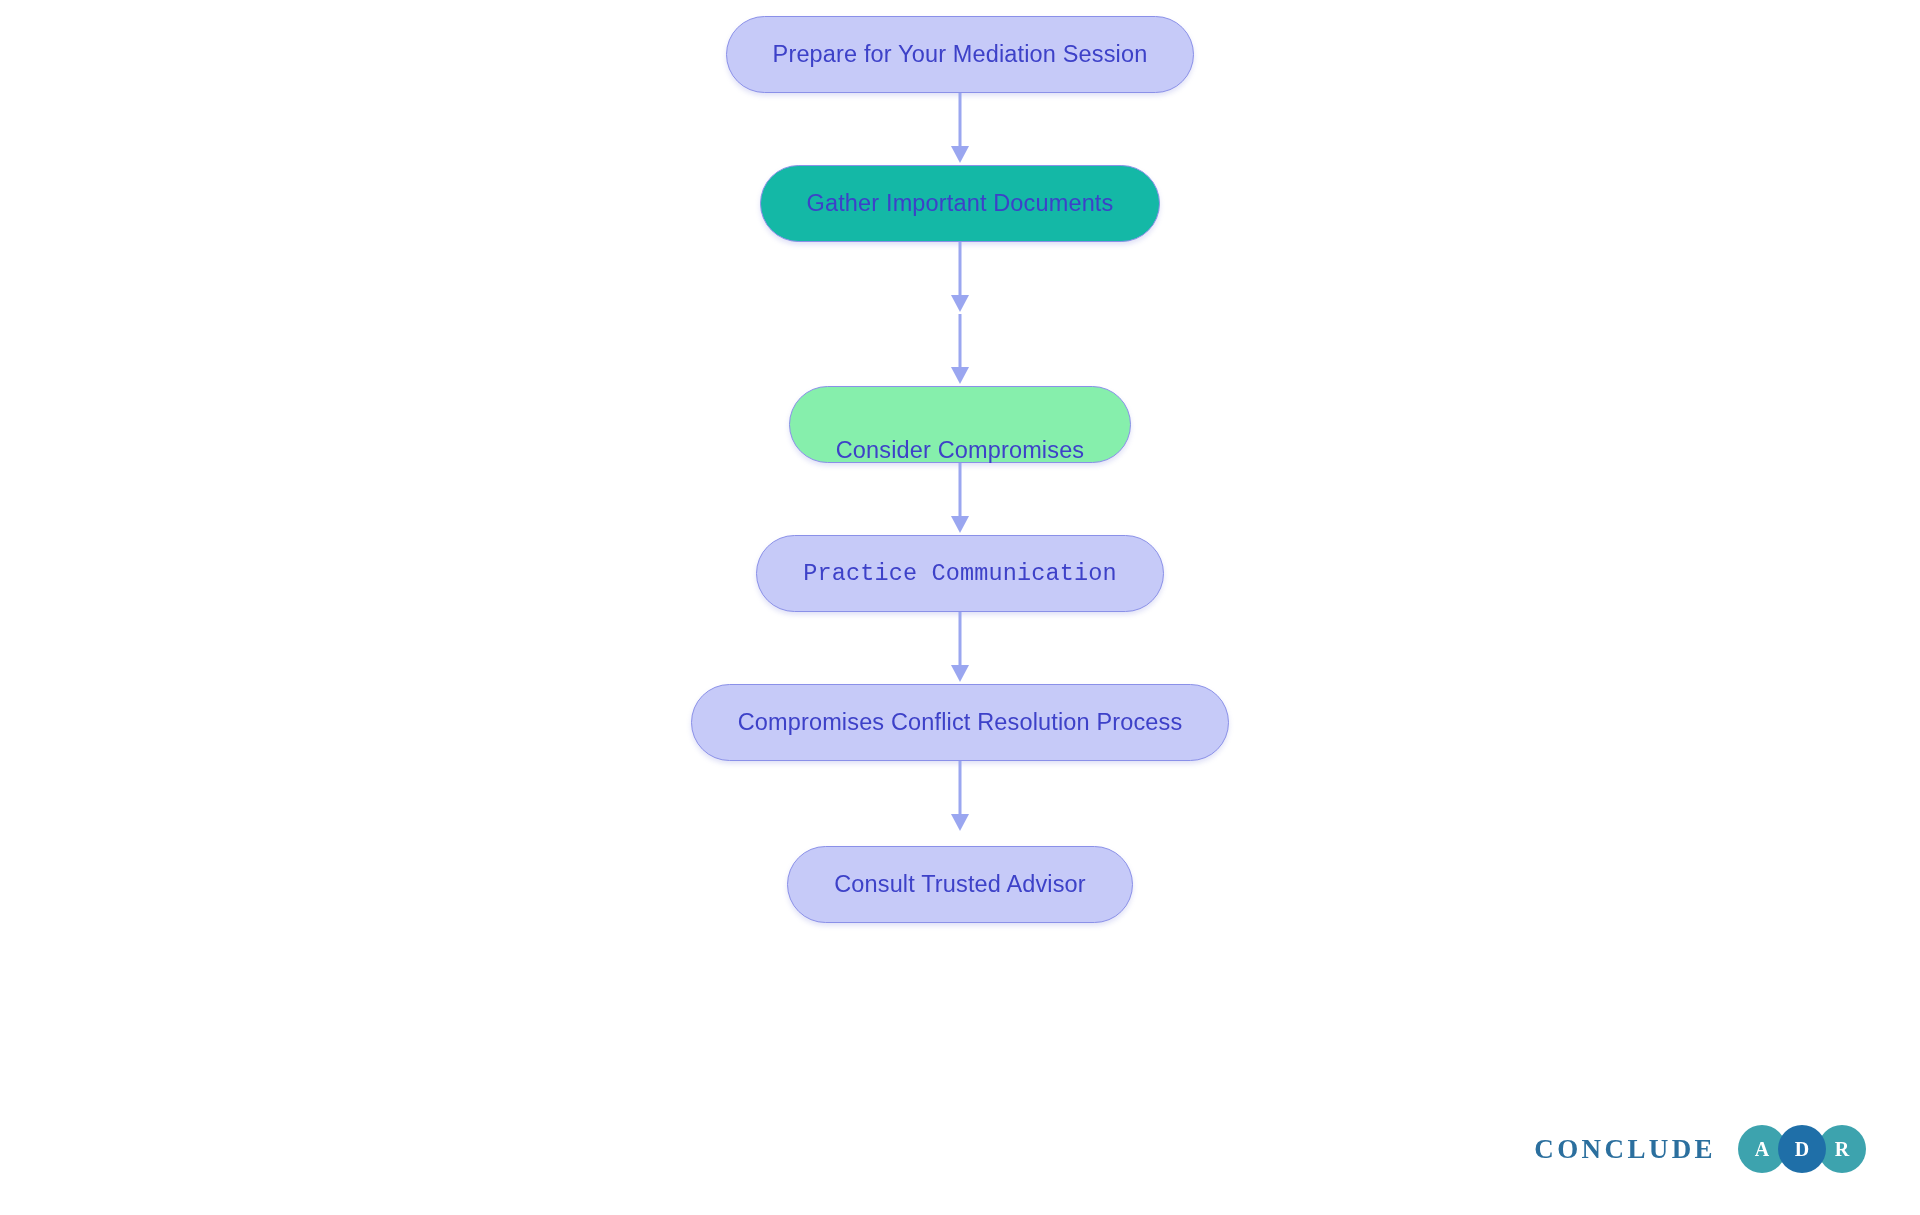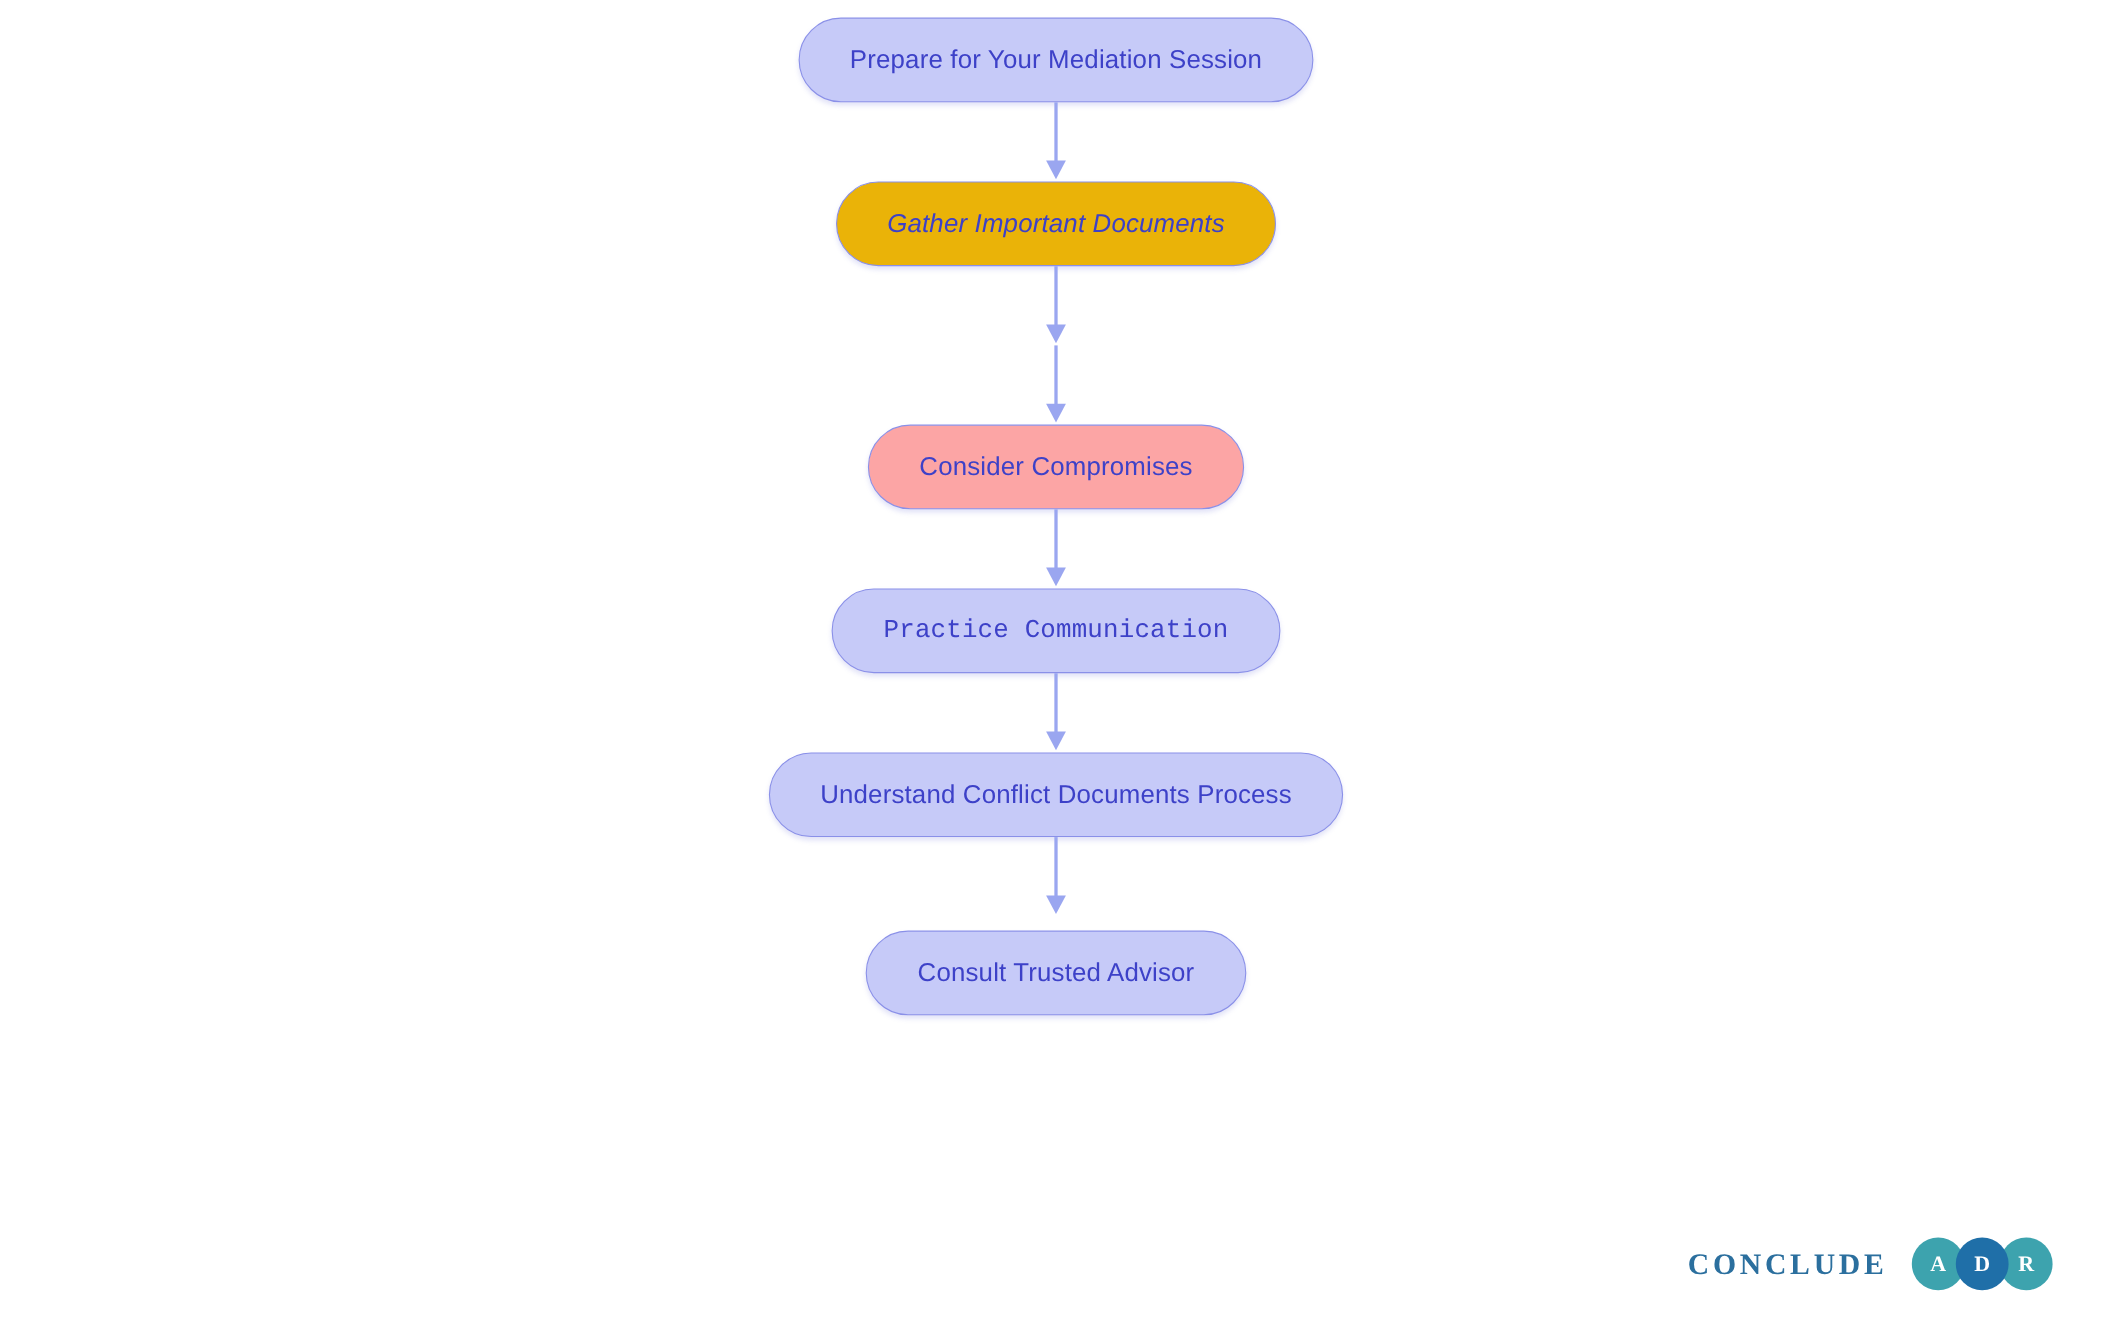--- a/index.html
+++ b/index.html
@@ -137,38 +137,38 @@
       <span>Prepare for Your Mediation Session</span>
     </div>
   </div>
 
   <div class="connector">
     <span class="shaft" style="background: rgb(154, 166, 240);"></span>
     <span class="head" style="border-top-color: rgb(154, 166, 240);"></span>
   </div>
 
   <div class="flow-row">
-    <div class="node" style="background: #eab308; border-color: rgb(138, 144, 232); color: rgb(61, 65, 200); font-style: italic;">
+    <div class="node" style="background: #14b8a6; border-color: rgb(138, 144, 232); color: rgb(61, 65, 200);">
       <span>Gather Important Documents</span>
     </div>
   </div>
 
   <div class="connector">
     <span class="shaft" style="background: rgb(154, 166, 240);"></span>
     <span class="head" style="border-top-color: rgb(154, 166, 240);"></span>
   </div>
 
 
   <div class="connector">
     <span class="shaft" style="background: rgb(154, 166, 240);"></span>
     <span class="head" style="border-top-color: rgb(154, 166, 240);"></span>
   </div>
 
   <div class="flow-row">
-    <div class="node" style="background: #fca5a5; border-color: rgb(138, 144, 232); color: rgb(61, 65, 200);">
+    <div class="node" style="background: #86efac; border-color: rgb(138, 144, 232); color: rgb(61, 65, 200); align-items: flex-end;">
       <span>Consider Compromises</span>
     </div>
   </div>
 
   <div class="connector">
     <span class="shaft" style="background: rgb(154, 166, 240);"></span>
     <span class="head" style="border-top-color: rgb(154, 166, 240);"></span>
   </div>
 
   <div class="flow-row">
@@ -177,21 +177,21 @@
     </div>
   </div>
 
   <div class="connector">
     <span class="shaft" style="background: rgb(154, 166, 240);"></span>
     <span class="head" style="border-top-color: rgb(154, 166, 240);"></span>
   </div>
 
   <div class="flow-row">
     <div class="node" style="background: rgb(198, 202, 248); border-color: rgb(138, 144, 232); color: rgb(61, 65, 200);">
-      <span>Understand Conflict Documents Process</span>
+      <span>Compromises Conflict Resolution Process</span>
     </div>
   </div>
 
   <div class="connector">
     <span class="shaft" style="background: rgb(154, 166, 240);"></span>
     <span class="head" style="border-top-color: rgb(154, 166, 240);"></span>
   </div>
 
   <div class="flow-row">
     <div class="node" style="background: rgb(198, 202, 248); border-color: rgb(138, 144, 232); color: rgb(61, 65, 200); margin-top: 13px;">

